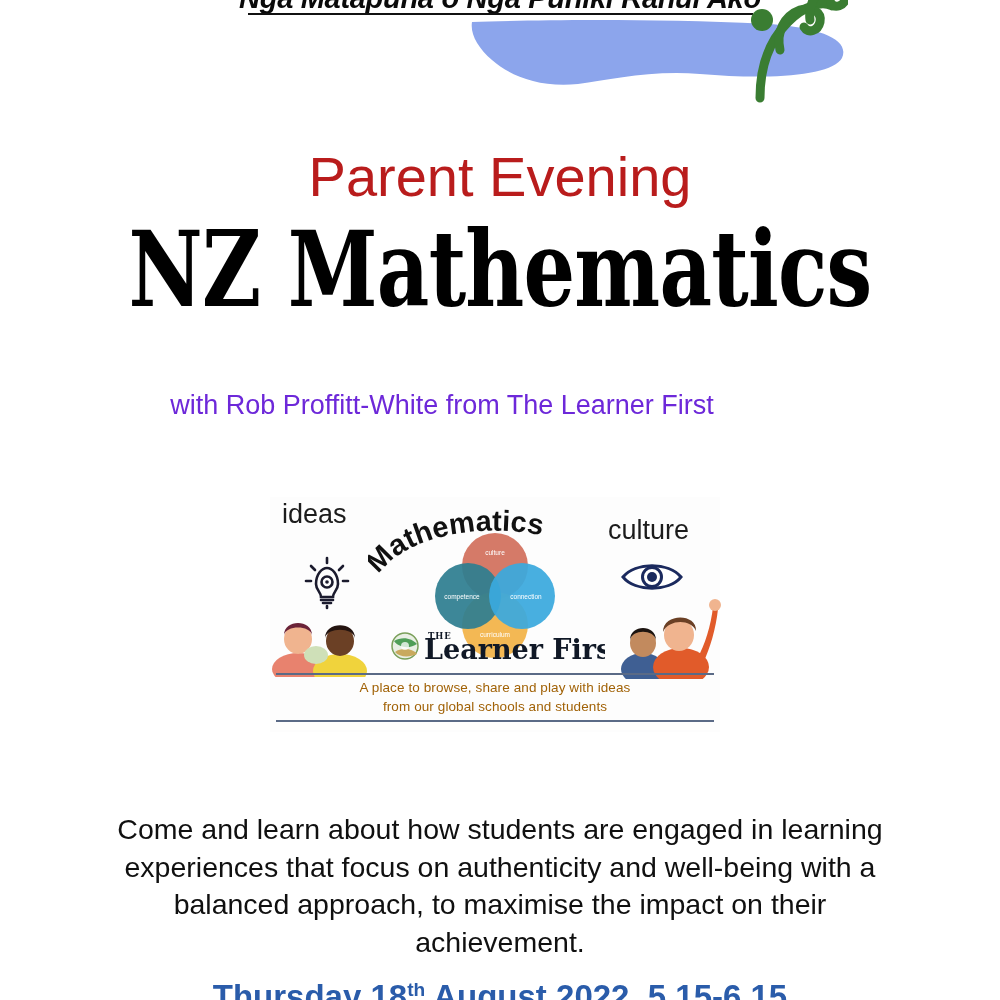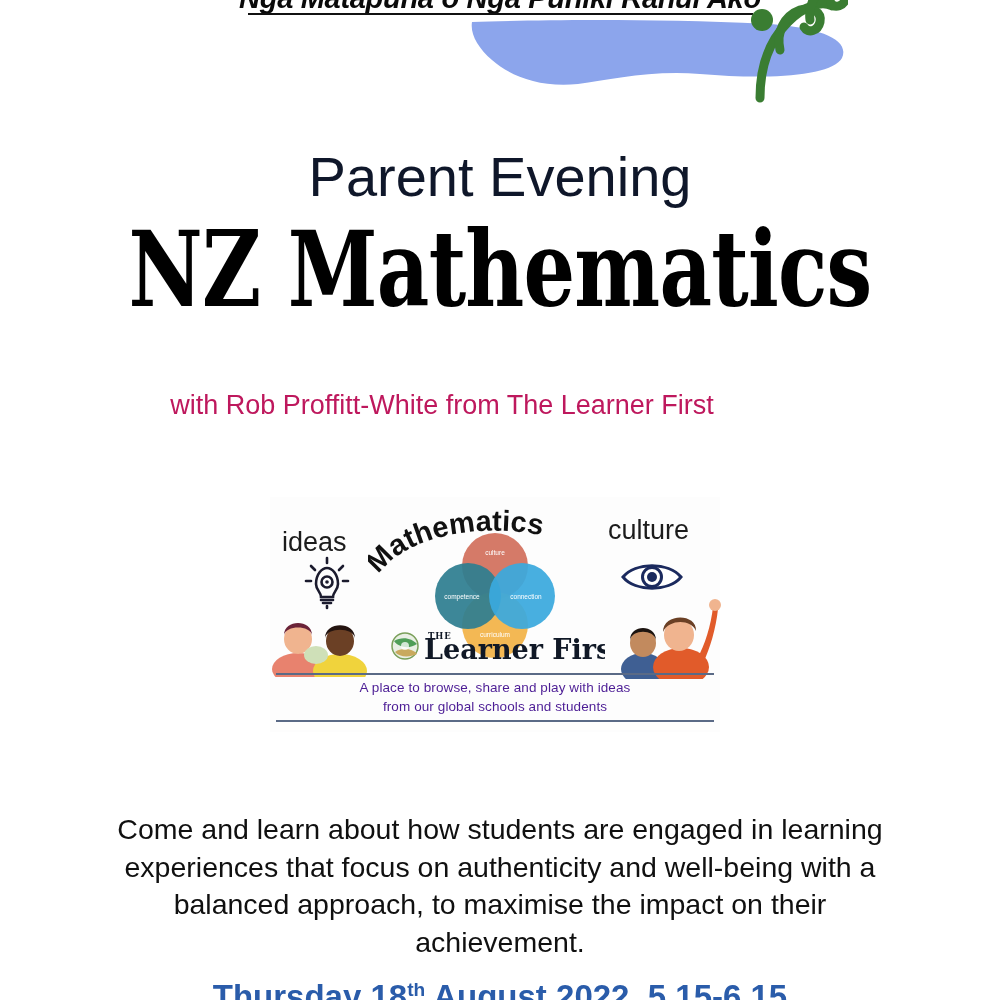--- a/index.html
+++ b/index.html
@@ -56,21 +56,21 @@
 
   
   .kicker {
     position: absolute;
     left: 0; top: 148px;
     width: 1000px;
     text-align: center;
     font-family: "Liberation Sans", sans-serif;
     font-size: 56px;
     font-weight: 400;
-    color: #0f172a;
+    color: #b91c1c;
     line-height: 1.05;
   }
   .headline {
     position: absolute;
     left: 0; top: 218px;
     width: 1000px;
     text-align: center;
     font-family: "DejaVu Serif", serif;
     font-size: 104px;
     font-weight: bold;
@@ -81,39 +81,39 @@
     transform-origin: 500px 0;
   }
   .presenter {
     position: absolute;
     left: 0; top: 390px;
     width: 884px;
     text-align: center;
     font-family: "Liberation Sans", sans-serif;
     font-size: 27px;
     font-weight: 400;
-    color: #be185d;
+    color: #6d28d9;
   }
 
   
   .banner {
     position: absolute;
     left: 270px; top: 497px;
     width: 450px;
     height: 235px;
     background: #fdfdfd;
   }
   .banner-word {
     position: absolute;
     font-family: "Liberation Sans", sans-serif;
     font-size: 27px;
     color: #1c1c1c;
     font-weight: 400;
   }
-  .word-ideas  { left: 12px;  top: 30px; text-align: center; }
+  .word-ideas  { left: 12px;  top: 2px; text-align: center; }
   .word-insights { left: 338px; top: 18px; }
 
   .bulb { position: absolute; left: 28px; top: 57px; }
   .eye  { position: absolute; left: 347px; top: 60px; }
 
   .arch { position: absolute; left: 98px; top: 8px; }
 
   .venn { position: absolute; left: 150px; top: 36px; }
 
   .lf-logo { position: absolute; left: 120px; top: 128px; }
@@ -132,21 +132,21 @@
   .rule-bot { top: 223px; }
 
   .banner-tag {
     position: absolute;
     left: 0; top: 181px;
     width: 450px;
     text-align: center;
     font-family: "Liberation Sans", sans-serif;
     font-size: 13.5px;
     line-height: 1.42;
-    color: #4c1d95;
+    color: #a16207;
     letter-spacing: 0.1px;
   }
 
   
   .blurb {
     position: absolute;
     left: 110px; top: 795px;
     width: 780px;
     text-align: center;
     font-family: "Liberation Sans", sans-serif;

